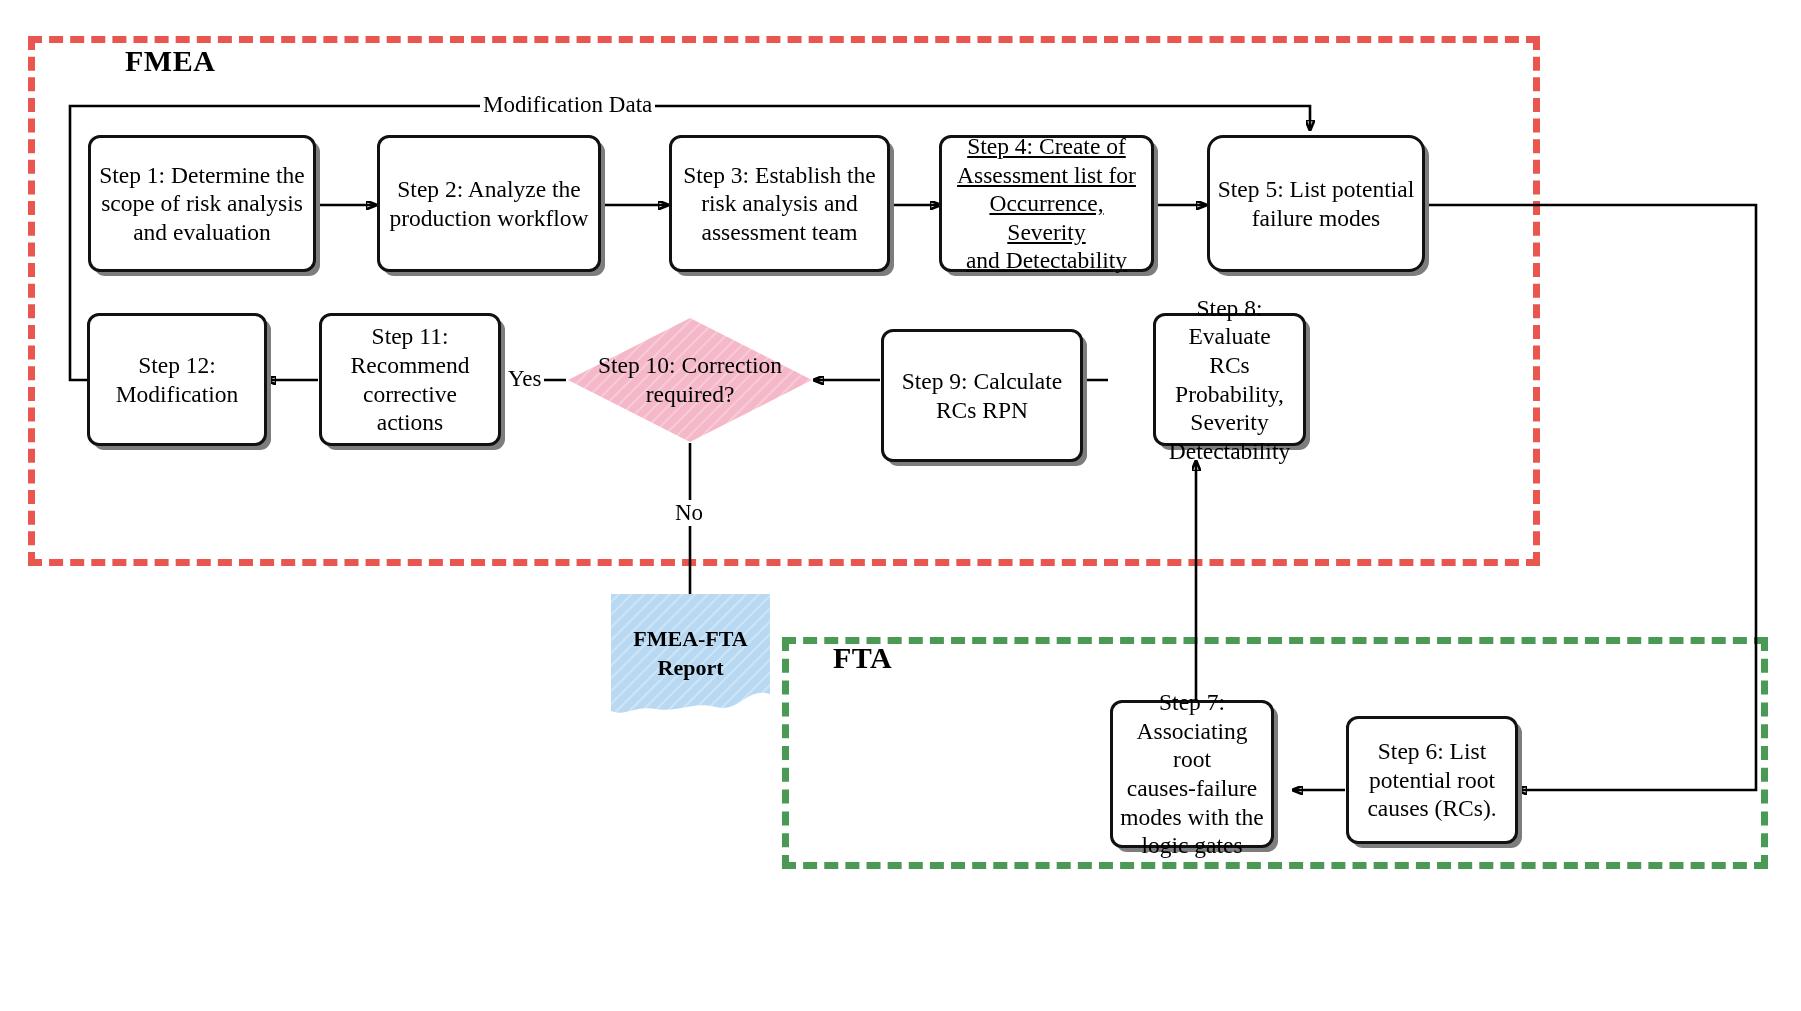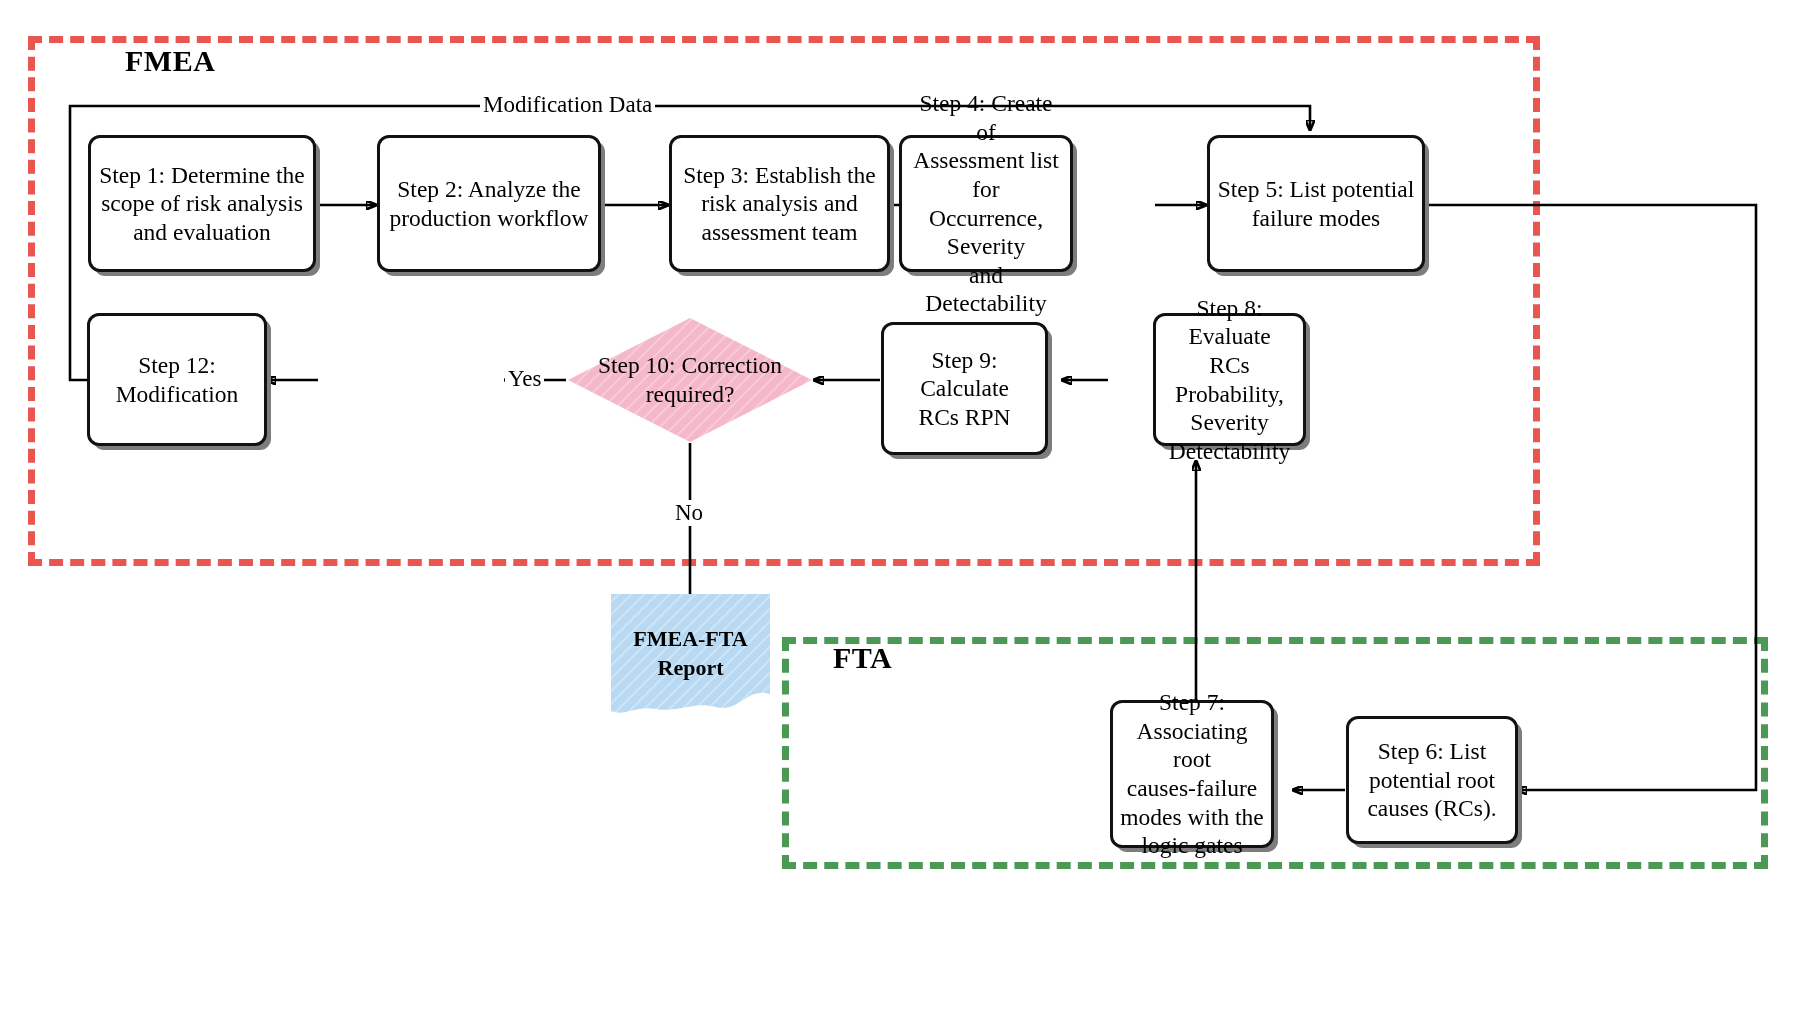--- a/index.html
+++ b/index.html
@@ -96,39 +96,45 @@
     <span>Step 2: Analyze the
 production workflow</span>
   </div>
 
   <div class="node" style="left:669px;top:135px;width:221px;height:137px;">
     <span>Step 3: Establish the
 risk analysis and
 assessment team</span>
   </div>
 
-  <div class="node" style="left:899px;top:135px;width:174px;height:137px;">
+  <div class="node" style="left:939px;top:135px;width:215px;height:137px;text-decoration:underline;">
     <span>Step 4: Create of
 Assessment list for
 Occurrence, Severity
 and Detectability</span>
   </div>
 
-  <div class="node" style="left:1207px;top:135px;width:218px;height:137px;">
+  <div class="node" style="left:1207px;top:135px;width:218px;height:137px;border-radius:16px;">
     <span>Step 5: List potential
 failure modes</span>
   </div>
 
   <div class="node" style="left:87px;top:313px;width:180px;height:133px;">
     <span>Step 12:
 Modification</span>
   </div>
 
+  <div class="node" style="left:319px;top:313px;width:182px;height:133px;">
+    <span>Step 11:
+Recommend
+corrective
+actions</span>
+  </div>
 
-  <div class="node" style="left:881px;top:322px;width:167px;height:133px;">
+  <div class="node" style="left:881px;top:329px;width:202px;height:133px;">
     <span>Step 9: Calculate
 RCs RPN</span>
   </div>
 
   <div class="node" style="left:1109px;top:313px;width:153px;height:133px;margin-left:44px;">
     <span>Step 8: Evaluate
 RCs Probability,
 Severity
 Detectability</span>
   </div>

